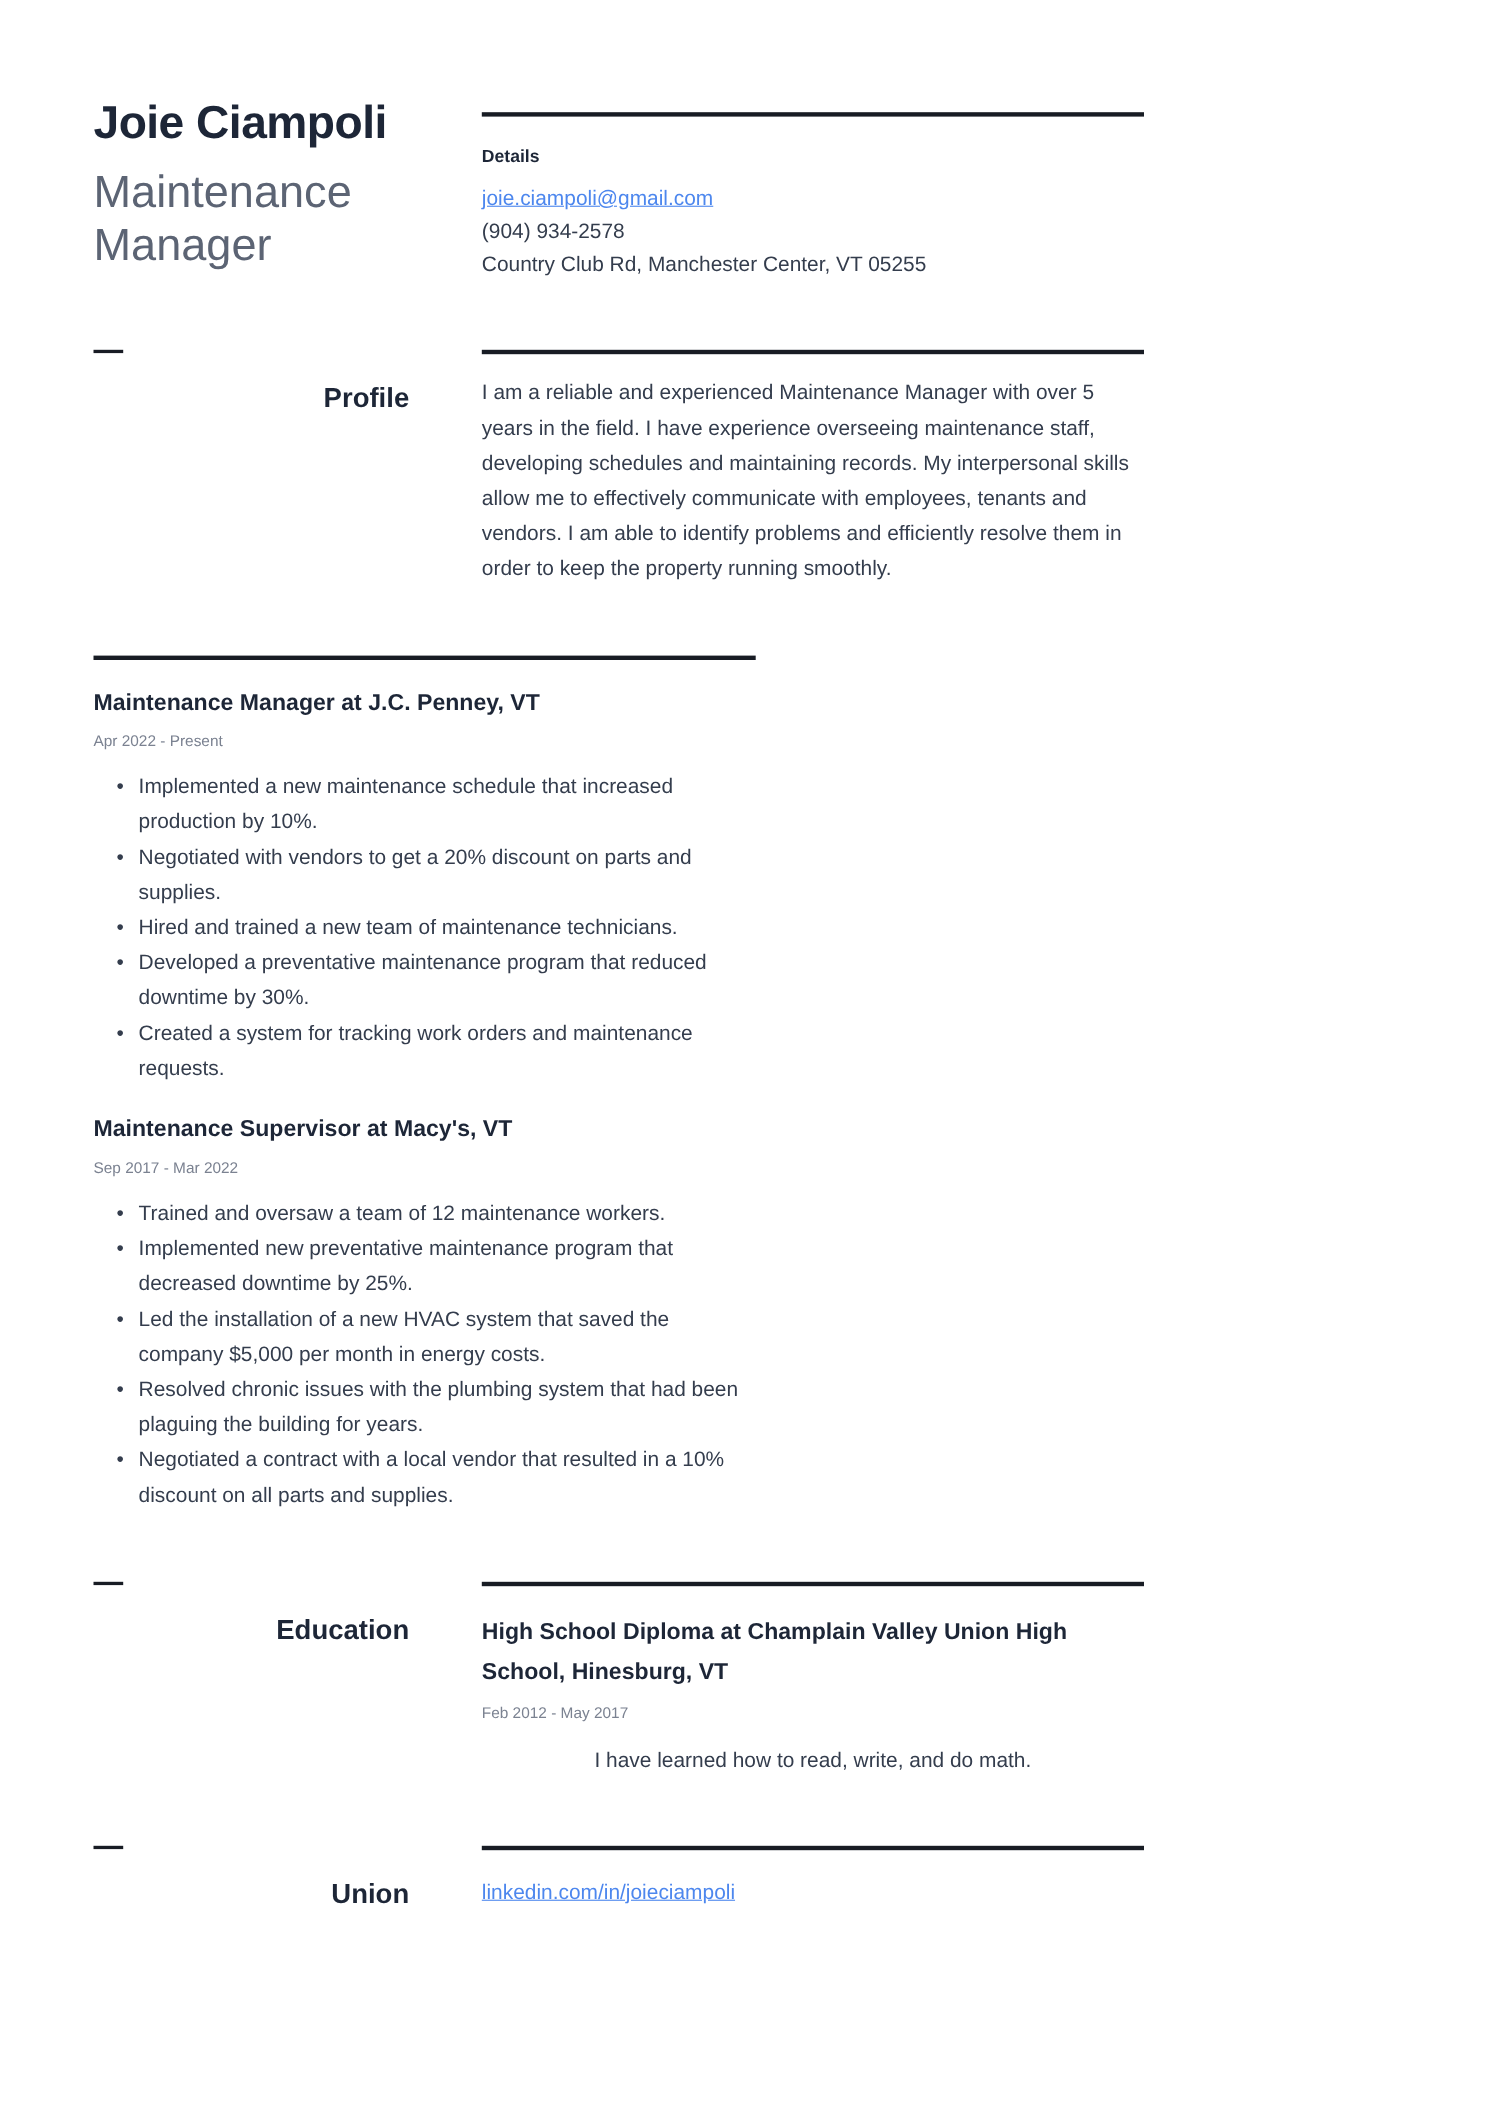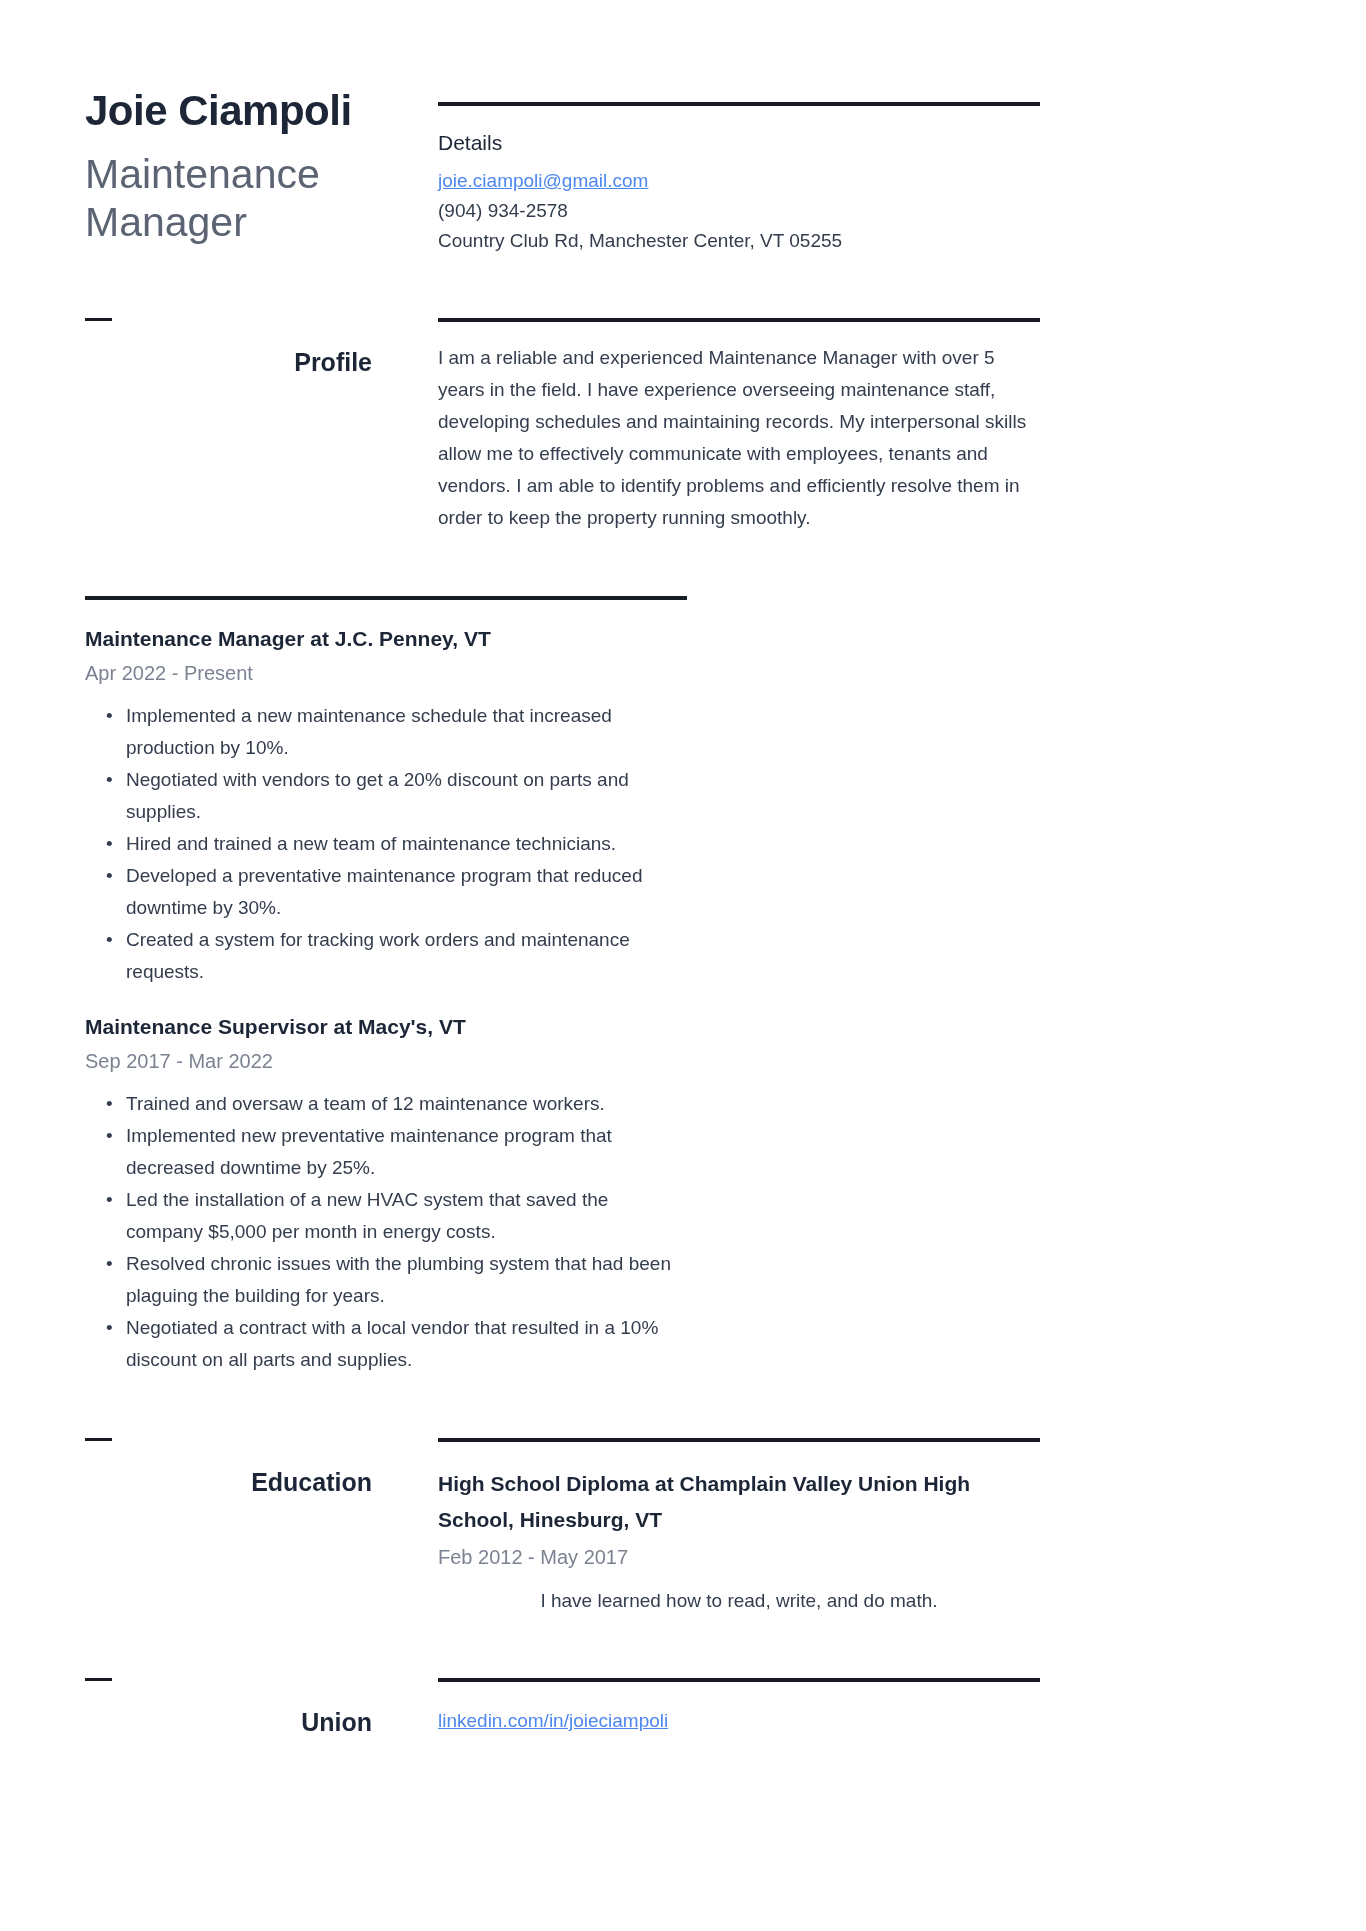--- a/index.html
+++ b/index.html
@@ -39,23 +39,23 @@
     line-height: 48px;
     color: var(--subtitle);
   }
 
   .rule { height: 4px; background: var(--rule); }
   .header-row .rule { margin-top: 16px; }
   .dash { width: 27px; height: 3px; background: var(--rule); }
 
   .block-heading {
     margin: 24px 0 10px 0;
-    font-size: 21px;
+    font-size: 16px;
     line-height: 26px;
-    font-weight: 400;
+    font-weight: 700;
     color: var(--heading);
   }
   .detail-lines { font-size: 19px; line-height: 30px; color: var(--body); }
   .detail-lines > * { display: block; }
 
   .link { color: var(--link); text-decoration: underline; cursor: pointer; }
 
   .section { margin-top: 62px; }
   .side-label {
     margin: 26px 0 0 0;
@@ -72,21 +72,21 @@
   .job h3, .edu h3 {
     margin: 24px 0 0 0;
     font-size: 21px;
     line-height: 30px;
     font-weight: 700;
     color: var(--heading);
   }
   .edu h3 { line-height: 36px; }
   .dates {
     margin-top: 6px;
-    font-size: 20px;
+    font-size: 14px;
     line-height: 26px;
     color: var(--muted);
   }
   .job ul { margin: 14px 0 0 0; padding: 0; list-style: none; }
   .job li {
     position: relative;
     padding-left: 41px;
     font-size: 19px;
     line-height: 32px;
     color: var(--body);

